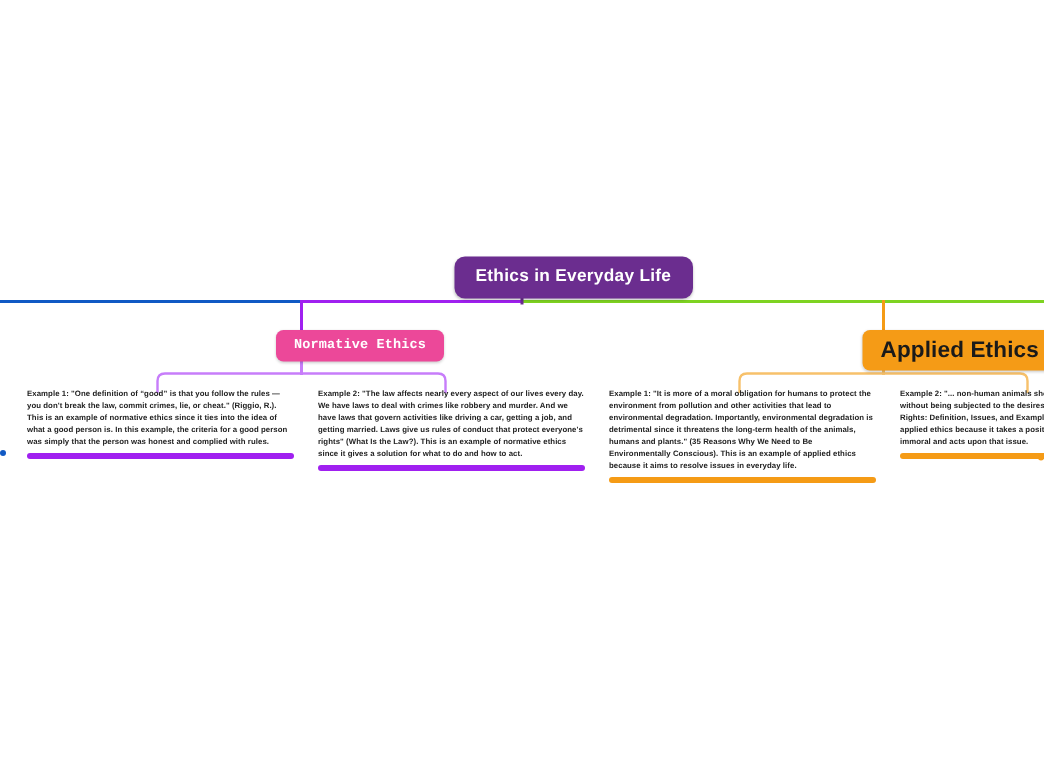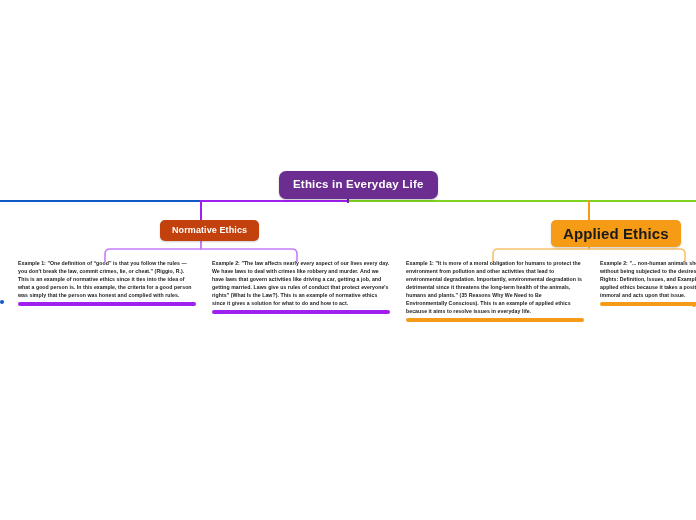--- a/index.html
+++ b/index.html
@@ -51,44 +51,46 @@
 
   
   .node {
     position: absolute;
     border-radius: 6px;
     font-weight: bold;
     text-align: center;
     white-space: nowrap;
     box-sizing: border-box;
     line-height: 1;
+    margin-left: 24px;
   }
 
   #root-node {
     left: 279px;
     top: 171px;
     padding: 8px 14px;
     background: #6b2d8f;
     color: #ffffff;
     font-size: 11.5px;
     letter-spacing: 0.2px;
     border-radius: 7px;
     box-shadow: 0 1px 2px rgba(0,0,0,0.25);
   }
 
   #normative-node {
     left: 160px;
     top: 220px;
     padding: 6px 12px;
-    background: #c2410c;
+    background: #ec4899;
     color: #ffffff;
     font-size: 9px;
     letter-spacing: 0.1px;
     border-radius: 5px;
     box-shadow: 0 1px 2px rgba(0,0,0,0.2);
+    font-family: Liberation Mono, monospace;
   }
 
   #applied-node {
     left: 551px;
     top: 220px;
     padding: 6px 12px;
     background: #f59b16;
     color: #1a1a1a;
     font-size: 15px;
     letter-spacing: 0.1px;

